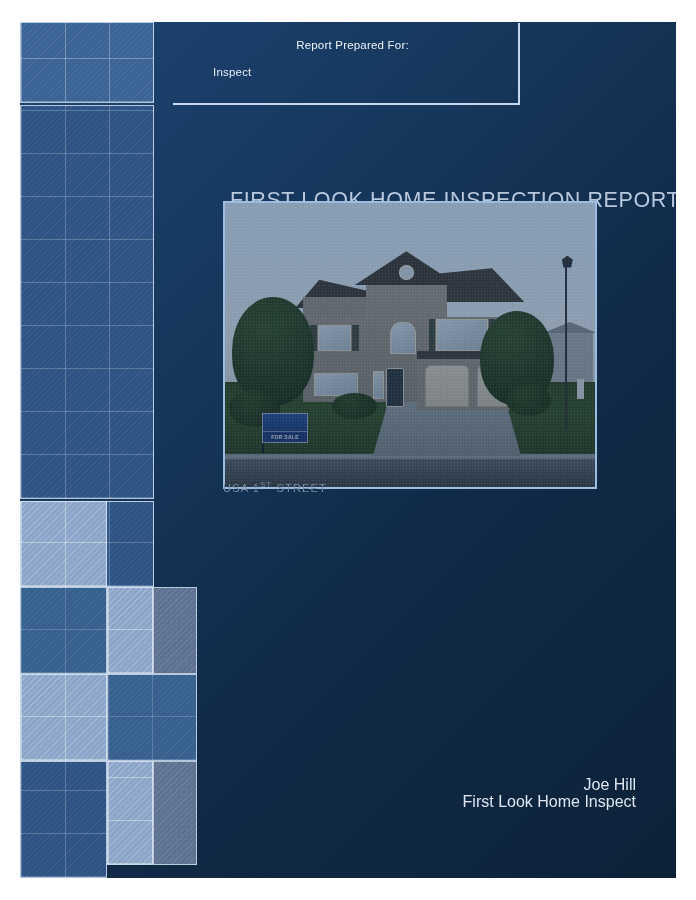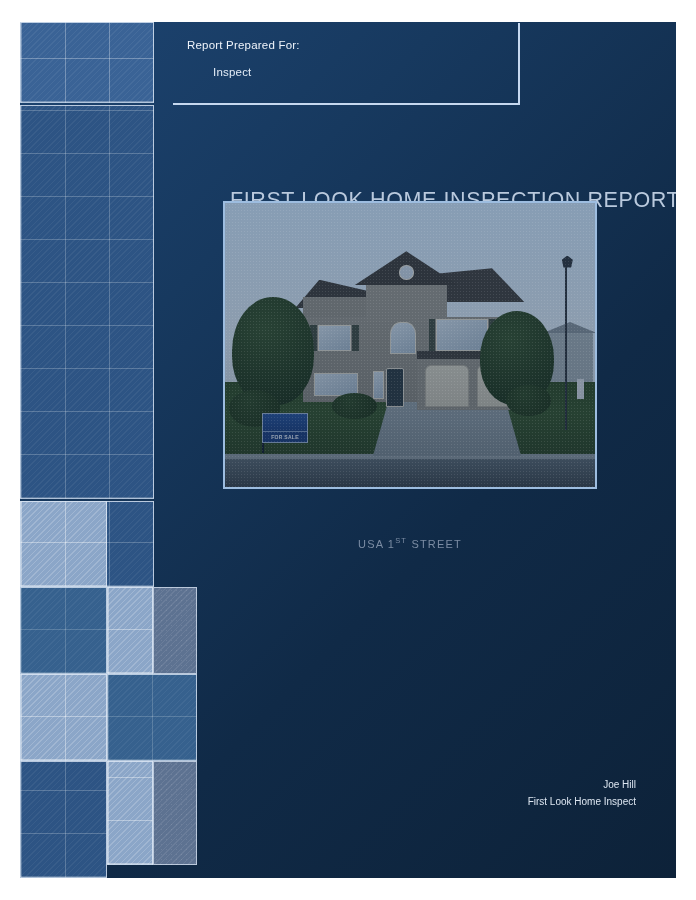--- a/index.html
+++ b/index.html
@@ -86,20 +86,21 @@
     background: linear-gradient(135deg, #2c5酸 0%, #24517f 0%, #1c4269 55%, #173a5d 100%);
     border-right: 2px solid #c6d8ef;
     border-bottom: 2px solid #c6d8ef;
     box-sizing: border-box;
     padding: 16px 0 0 14px;
   }
   #header-box .prepared-label {
     color: #eef3fa;
     font-size: 11.5px;
     letter-spacing: 0.2px;
+    text-align: center;
   }
   #header-box .prepared-name {
     color: #e3ecf7;
     font-size: 11.5px;
     margin-top: 15px;
     margin-left: 26px;
     letter-spacing: 0.2px;
   }
 
   
@@ -297,37 +298,36 @@
     position: absolute; inset: 0;
     background-image: radial-gradient(rgba(255,255,255,0.10) 0.5px, transparent 0.6px);
     background-size: 3px 3px;
     pointer-events: none;
   }
 
   
   #photo-caption {
     position: absolute;
     left: 203px;
-    top: 514px;
+    top: 458px;
     width: 374px;
-    text-align: center;
     color: #7b8ca3;
     font-size: 11px;
     letter-spacing: 1.2px;
   }
   #photo-caption sup { font-size: 7.5px; vertical-align: super; }
 
   
   #author-block {
     position: absolute;
     right: 40px;
     bottom: 68px;
     text-align: right;
     color: #dde6f1;
-    font-size: 10px;
+    font-size: 16px;
     line-height: 17px;
   }
 </style>
 </head>
 <body>
 
 <div id="cover-panel">
 
   <div id="panel-texture"></div>
 

